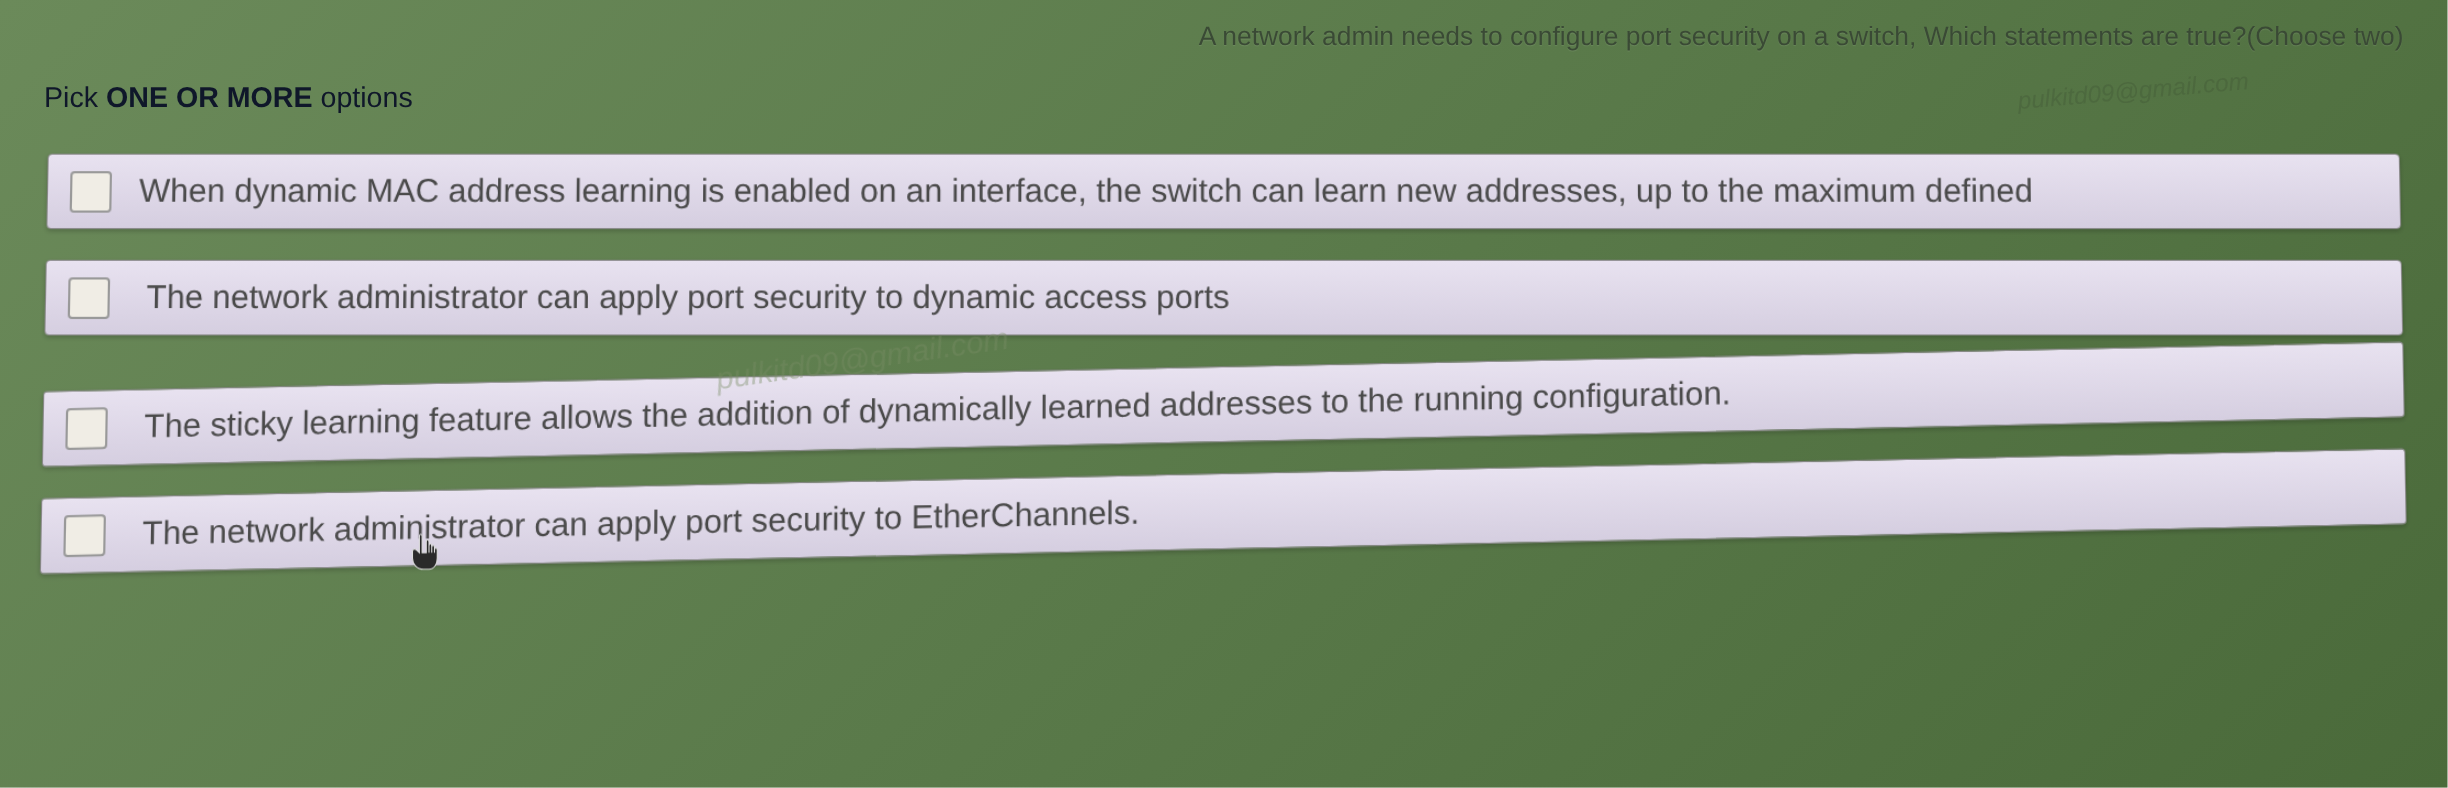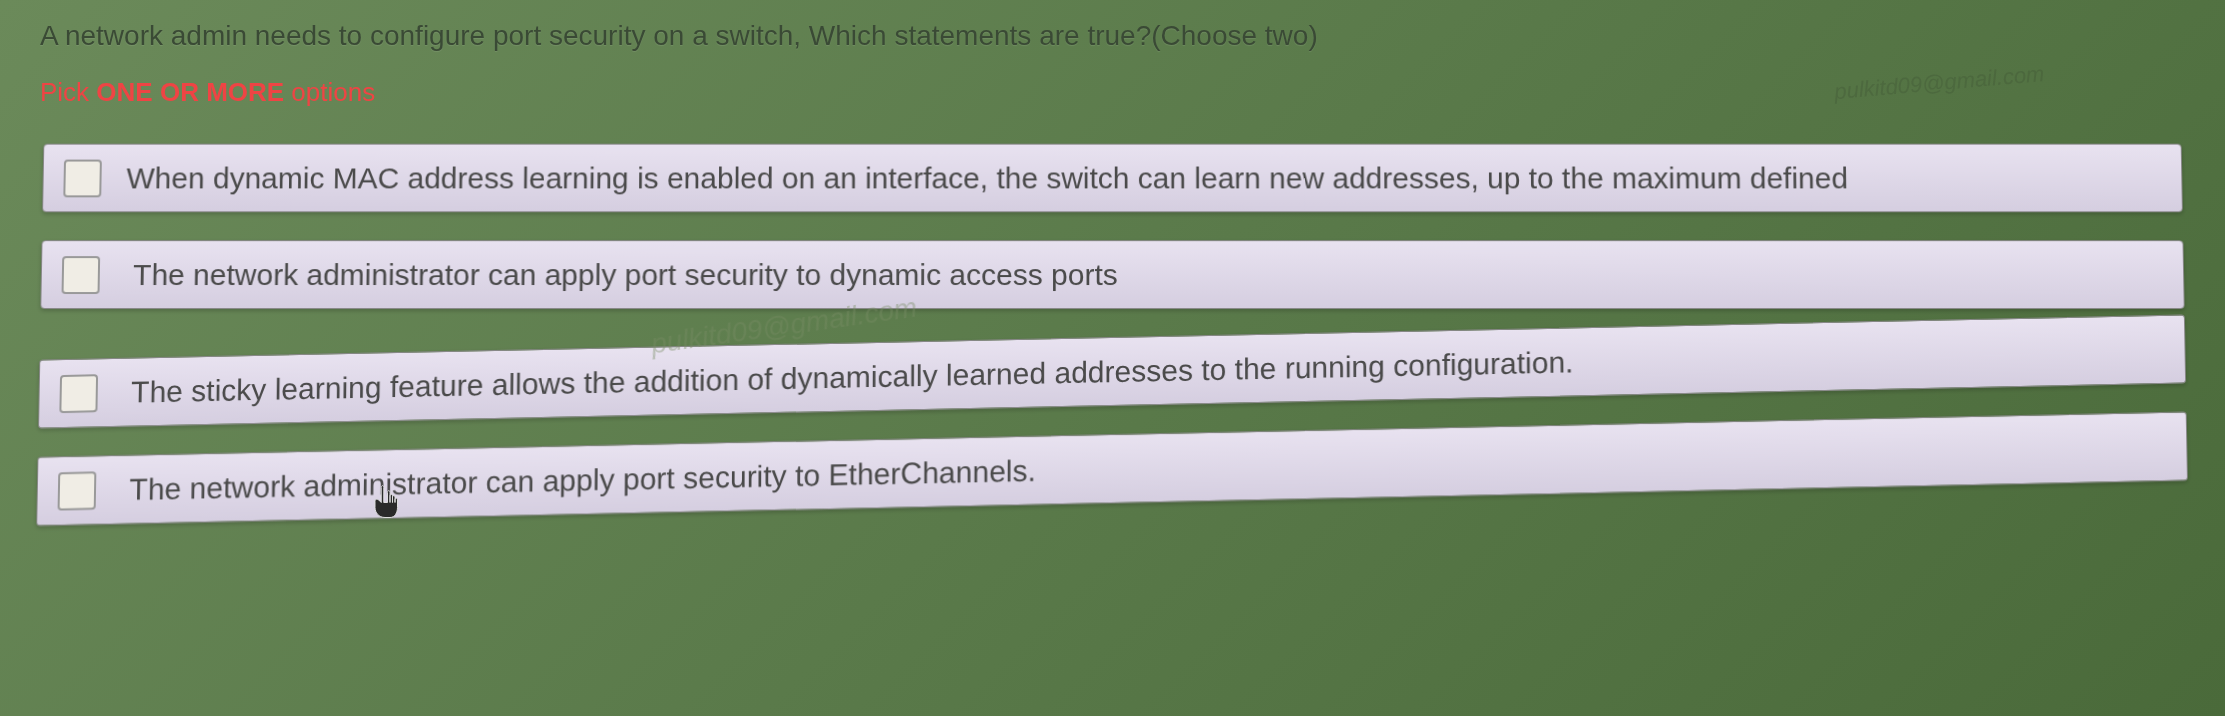--- a/index.html
+++ b/index.html
@@ -11,27 +11,28 @@
       font-family: 'Segoe UI', Arial, sans-serif;
       background: linear-gradient(135deg, #6b8a5a 0%, #5a7a4a 50%, #4a6a3a 100%);
       width: 2225px;
       height: 716px;
       padding: 20px 40px;
       overflow: hidden;
       position: relative;
     }
     .question-header {
       color: #3a4a35;
-      font-size: 28px;
+      font-size: 24px;
       margin-bottom: 25px;
       font-weight: 500;
       text-shadow: 0 1px 1px rgba(255,255,255,0.1);
+      text-align: right;
     }
     .instruction {
-      color: #ef4444;
+      color: #0f172a;
       font-size: 26px;
       margin-bottom: 35px;
       font-weight: 400;
     }
     .instruction strong {
       font-weight: 700;
     }
     .watermark-top {
       position: absolute;
       top: 70px;

